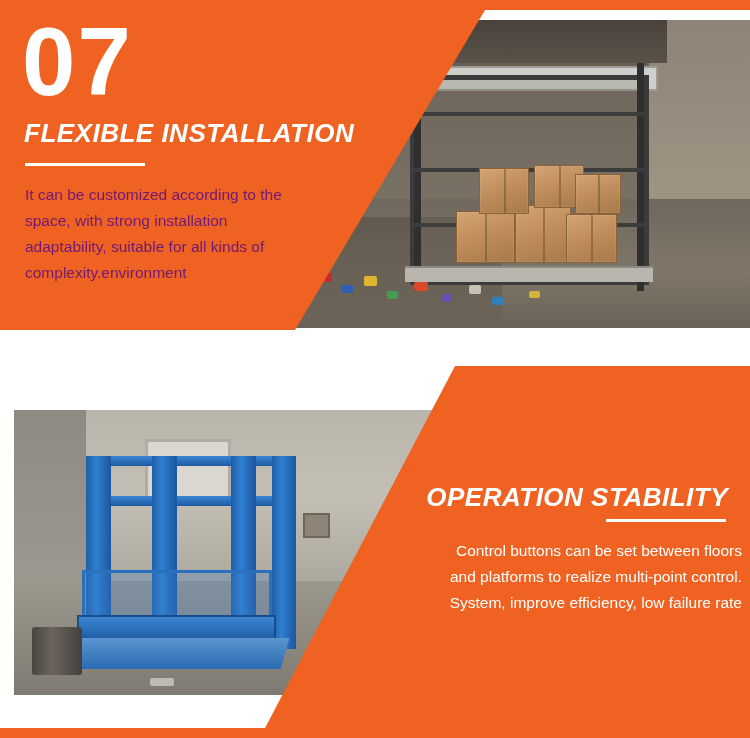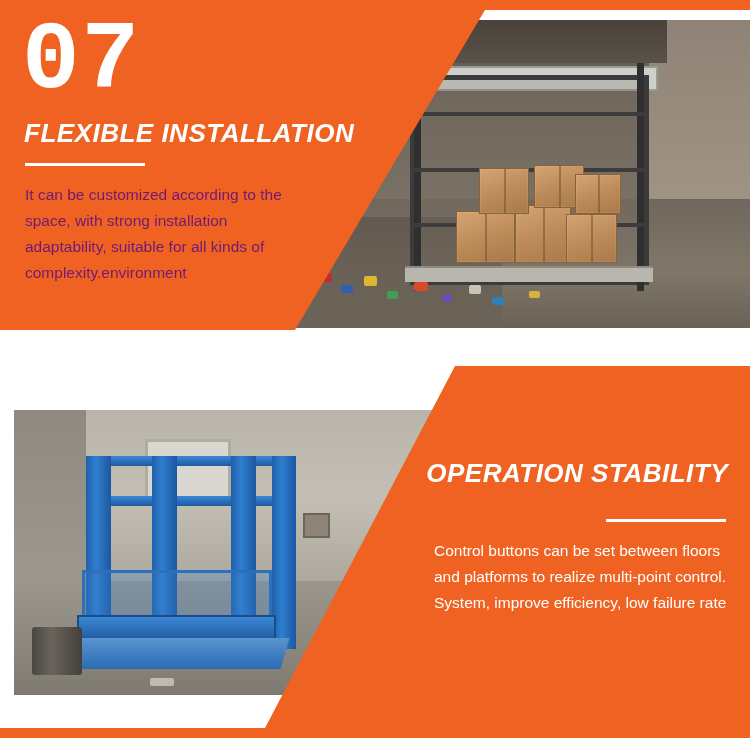--- a/index.html
+++ b/index.html
@@ -38,21 +38,21 @@
     clip-path: polygon(0 0, 750px 0, 750px 10px, 485px 10px, 295px 330px, 0 330px);
   }
   .s07-number {
     position: absolute;
     left: 22px; top: 14px;
     font-size: 96px;
     font-weight: bold;
     color: #ffffff;
     letter-spacing: 2px;
     line-height: 1;
-    font-family: Liberation Mono, monospace;
+    font-family: Liberation Sans, sans-serif;
   }
   .s07-title {
     position: absolute;
     left: 24px; top: 118px;
     font-size: 26px;
     font-weight: bold;
     font-style: italic;
     color: #ffffff;
     letter-spacing: 0.5px;
   }
@@ -95,41 +95,42 @@
     position: absolute;
     right: 24px; top: 4px;
     font-size: 96px;
     font-weight: bold;
     color: #ffffff;
     letter-spacing: 2px;
     line-height: 1;
   }
   .s08-title {
     position: absolute;
-    right: 22px; top: 92px;
+    right: 22px; top: 116px;
     font-size: 26px;
     font-weight: bold;
     font-style: italic;
     color: #ffffff;
     letter-spacing: 0.5px;
     text-align: right;
   }
   .s08-rule {
     position: absolute;
     right: 24px; top: 153px;
     width: 120px; height: 3px;
     background: #ffffff;
   }
   .s08-body {
     position: absolute;
-    right: 16px; top: 172px;
+    right: 8px; top: 172px;
     width: 300px;
     font-size: 15.5px;
     line-height: 1.68;
     color: #ffffff;
+    text-align: right;
   }
 
   
   .ph1 { position: absolute; inset: 0; }
   .ph1-wall {
     position: absolute; left: 0; top: 0; width: 100%; height: 60%;
     background: linear-gradient(180deg,#5d554c 0%, #6e665b 40%, #7b7266 100%);
   }
   .ph1-wall-right {
     position: absolute; right: 0; top: 0; width: 22%; height: 72%;

